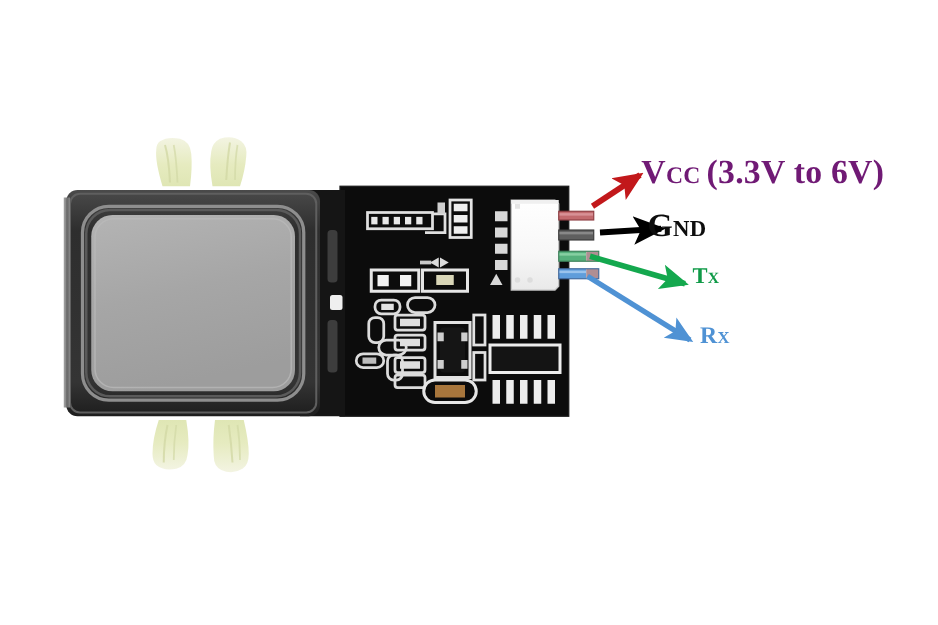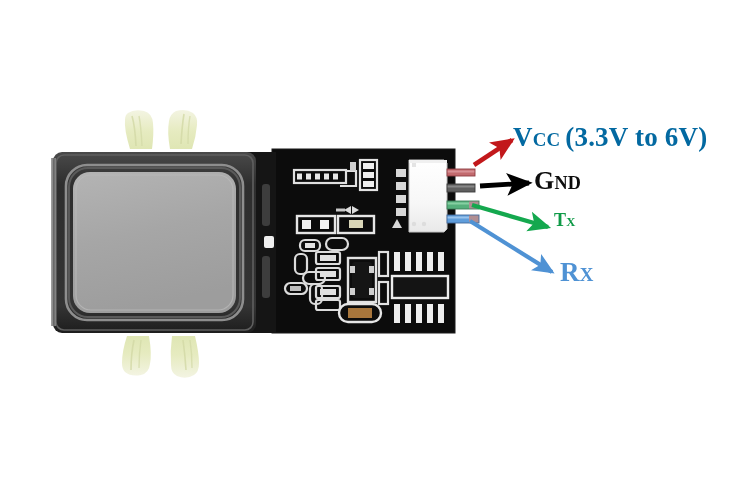--- a/index.html
+++ b/index.html
@@ -23,35 +23,35 @@
     white-space:nowrap;
     line-height:1;
     letter-spacing:0.2px;
   }
   .lbl .sm{font-size:0.70em;}
   .lbl .sp{display:inline-block;width:0.18em;}
 
   #lbl-vcc{
     left:513px; top:124px;
     font-size:27px;
-    color:#0369a1;
+    color:#701a75;
   }
   #lbl-gnd{
-    left:534px; top:168px;
+    left:518px; top:168px;
     font-size:26px;
     color:#0d0d0d;
   }
   #lbl-tx{
     left:554px; top:211px;
     font-size:18px;
     color:#0f9a47;
   }
   #lbl-rx{
     left:560px; top:259px;
-    font-size:27px;
+    font-size:19px;
     color:#4f92d4;
   }
 </style>
 </head>
 <body>
 
 <div id="stage">
 
   <svg id="art" viewBox="0 0 750 500">
     <defs>

